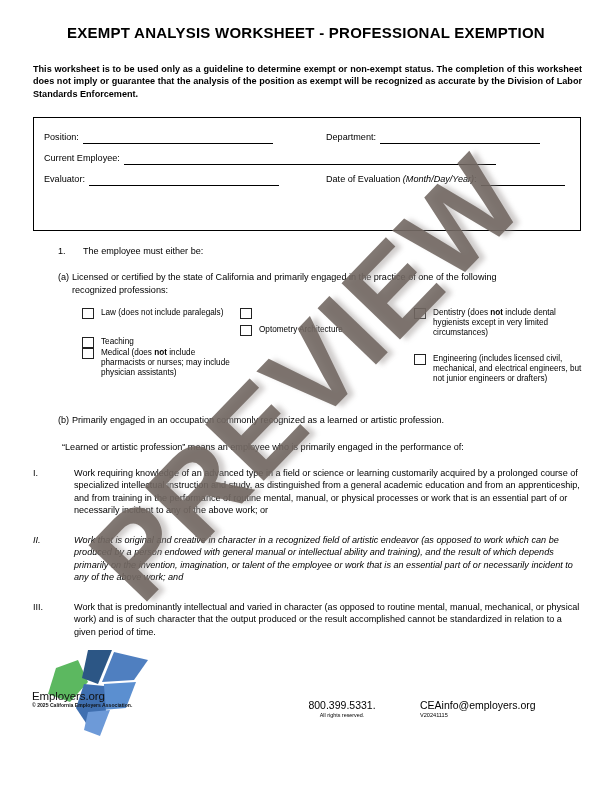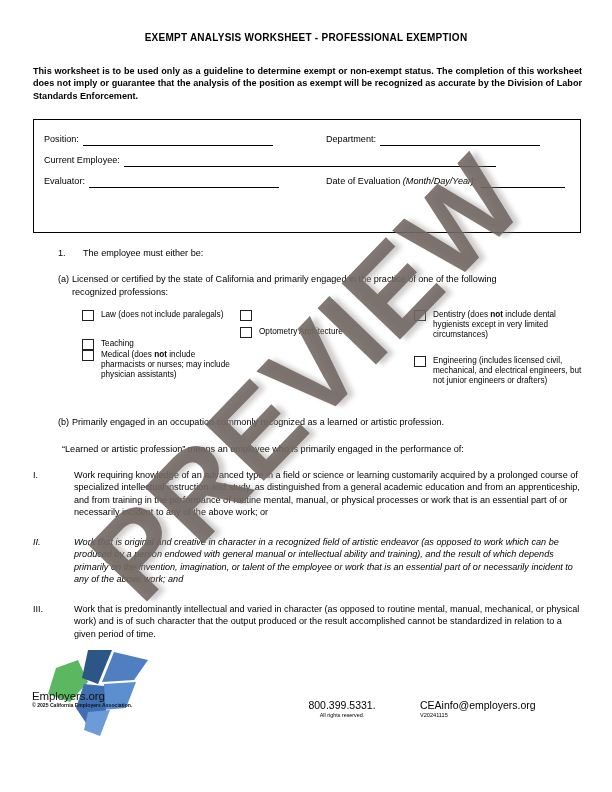--- a/index.html
+++ b/index.html
@@ -39,24 +39,24 @@
 
   
   #page {
     position: relative;
     z-index: 2;
     padding: 0;
   }
 
   .title {
     text-align: center;
-    font-size: 10px;
+    font-size: 15px;
     font-weight: bold;
     letter-spacing: 0.25px;
-    margin-top: 32px;
+    margin-top: 24px;
   }
 
   .intro {
     margin: 22px 30px 0 33px;
     font-size: 9.1px;
     line-height: 12.3px;
     text-align: justify;
     font-weight: bold;
   }
 

